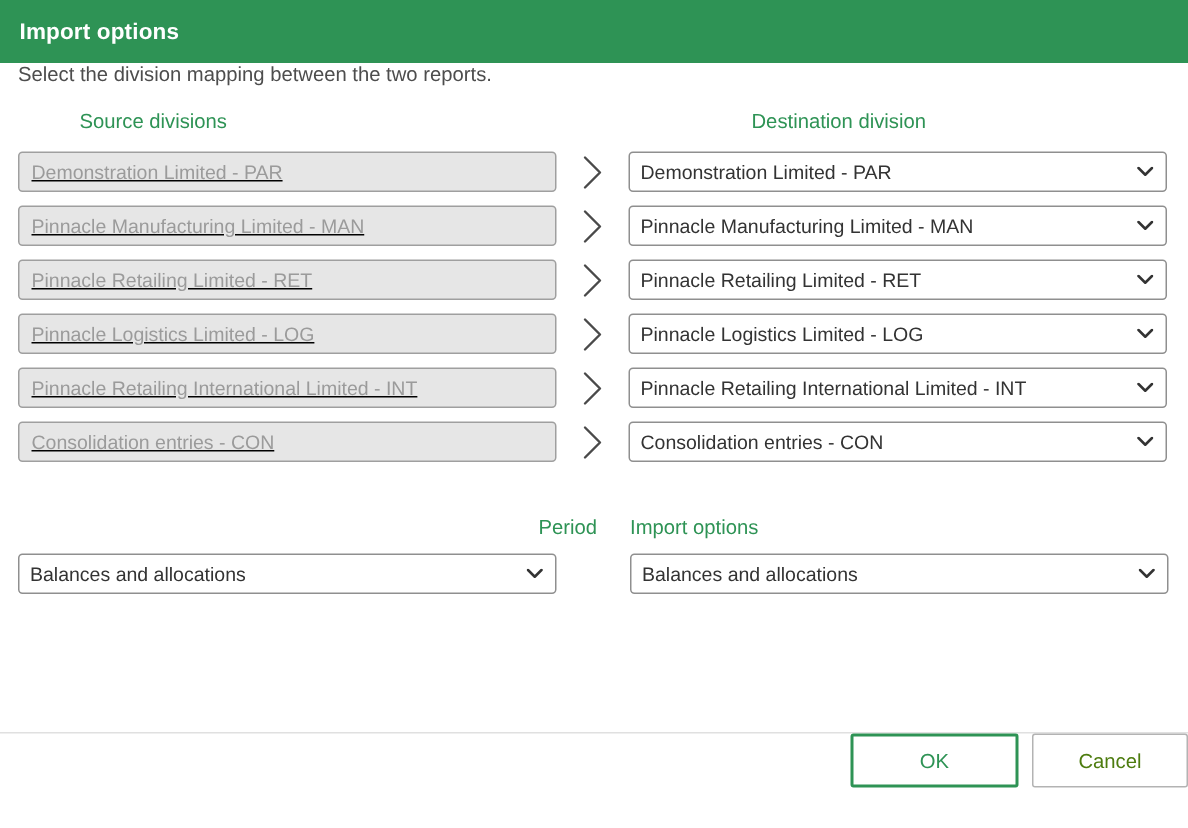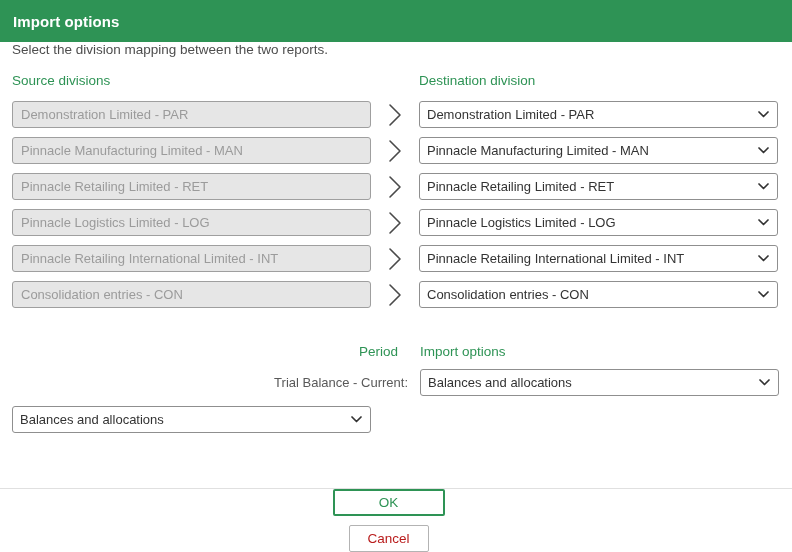--- a/index.html
+++ b/index.html
@@ -22,29 +22,30 @@
     color: #ffffff; font-size: 15px; font-weight: bold; letter-spacing: .1px;
   }
 
   
   .dialog-body { padding: 0 13px 0 12px; }
   .instruction {
     font-size: 13.5px; color: #4d4d4d;
   }
 
   .col-labels { display: flex; margin-top: 16px; }
-  .col-label { font-size: 13.5px; color: #2E9355; }
+  .col-label { font-size: 13.5px; color: #2E9355; margin-left: 41px; }
   .col-label.src { width: 407px; }
 
   .mapping-grid {
     margin-top: 13px;
     display: grid;
     grid-template-columns: 359px 48px 359px;
     row-gap: 9px;
     align-items: center;
+    text-decoration: underline;
   }
   .src-box {
     height: 27px;
     background: #e6e6e6;
     border: 1px solid #9f9f9f;
     border-radius: 3px;
     color: #9b9b9b;
     font-size: 13px;
     display: flex; align-items: center;
     padding: 0 8px;
@@ -84,42 +85,40 @@
   .p-label {
     font-size: 13px; color: #595959; text-align: right;
   }
 
   
   .dialog-footer {
     position: absolute; left: 0; right: 0; bottom: 0;
     height: 64px;
     border-top: 1px solid #e0e0e0;
     background: #ffffff;
-    display: flex; align-items: center; justify-content: flex-end;
+    display: flex; justify-content: flex-end;
     gap: 9px;
-    padding-right: 15px;
-    flex-direction: column;
   }
   .btn {
     height: 36px;
     font-family: "Liberation Sans", sans-serif;
     font-size: 13.5px;
     background: #ffffff;
     border-radius: 2px;
     cursor: pointer;
   }
   .btn-ok {
     width: 112px;
     border: 2px solid #2E9355;
     color: #2E9355;
   }
   .btn-cancel {
-    width: 80px;
+    width: 104px;
     border: 1px solid #b3b3b3;
-    color: #b91c1c;
+    color: #4d7c0f;
   }
 </style>
 </head>
 <body>
 
 <div class="dialog">
 
   <div class="dialog-header">
     <span class="dialog-title">Import options</span>
   </div>
@@ -213,21 +212,20 @@
           </svg>
       </div>
 
     </div>
 
     <div class="period-section">
 
       <div class="p-head right">Period</div>
       <div class="p-head">Import options</div>
 
-      <div class="p-label">Trial Balance - Current:</div>
       <div class="select-wrap">
         <select><option>Balances and allocations</option></select>
         <svg class="sel-chevron" width="11" height="7" viewBox="0 0 11 7">
             <polyline points="1,1 5.5,5.5 10,1" fill="none" stroke="#333" stroke-width="1.7" stroke-linecap="round" stroke-linejoin="round"></polyline>
           </svg>
       </div>
 
       <div class="select-wrap">
         <select><option>Balances and allocations</option></select>
         <svg class="sel-chevron" width="11" height="7" viewBox="0 0 11 7">

